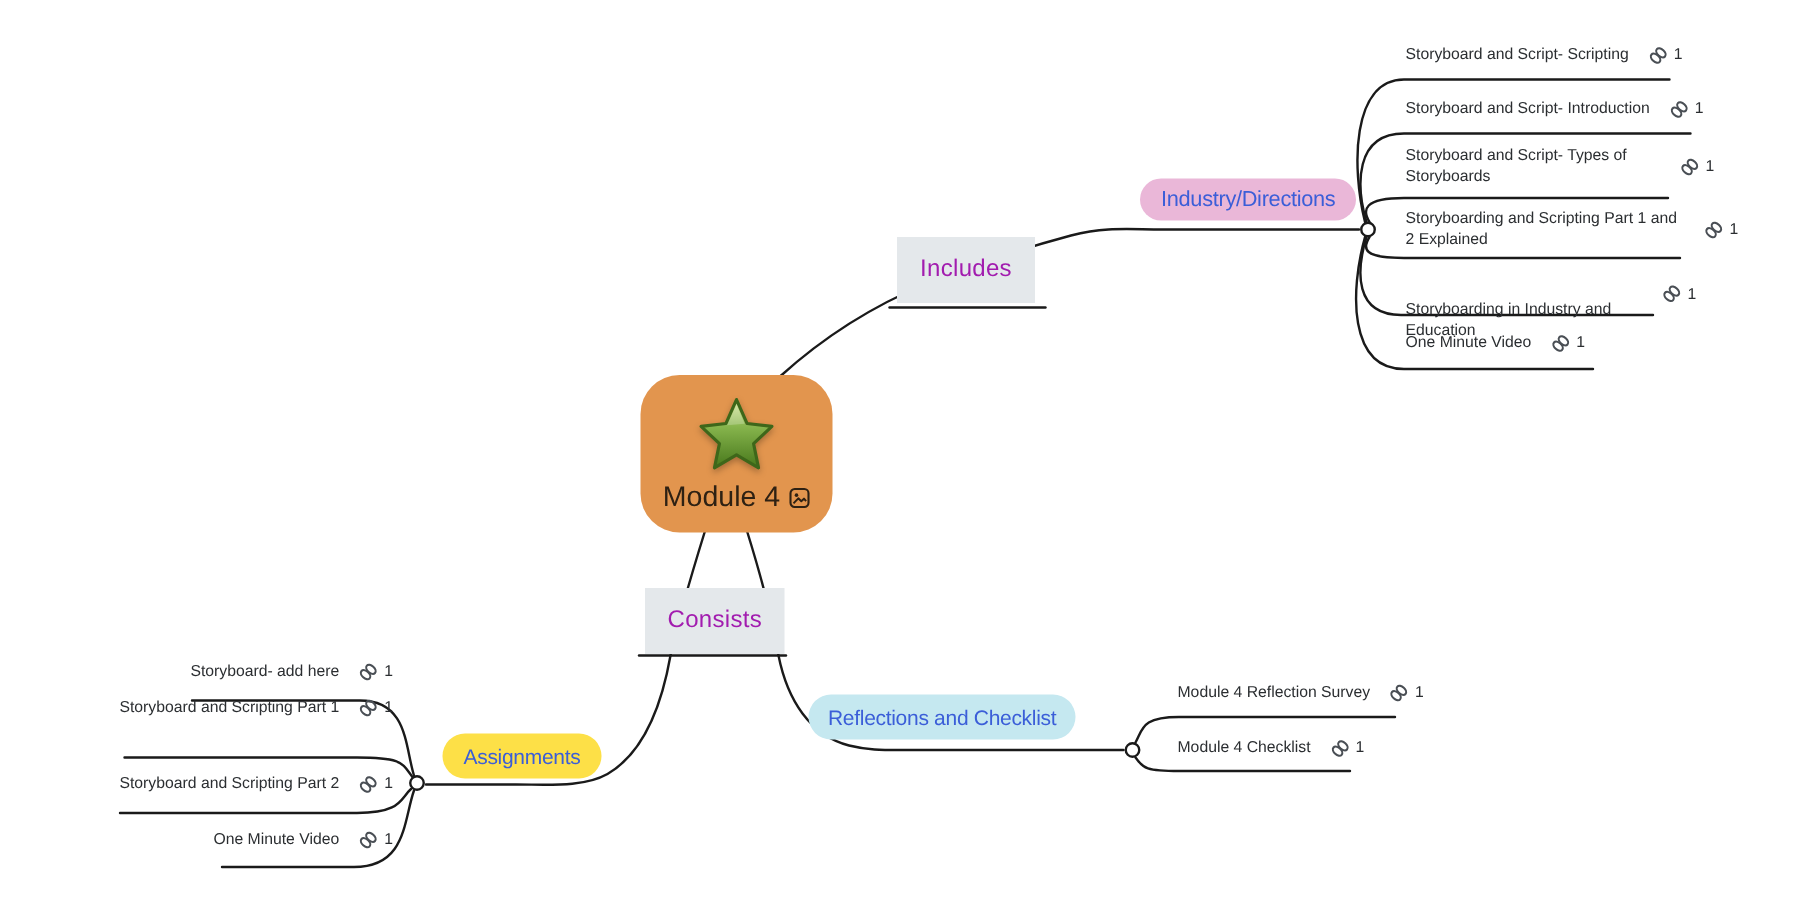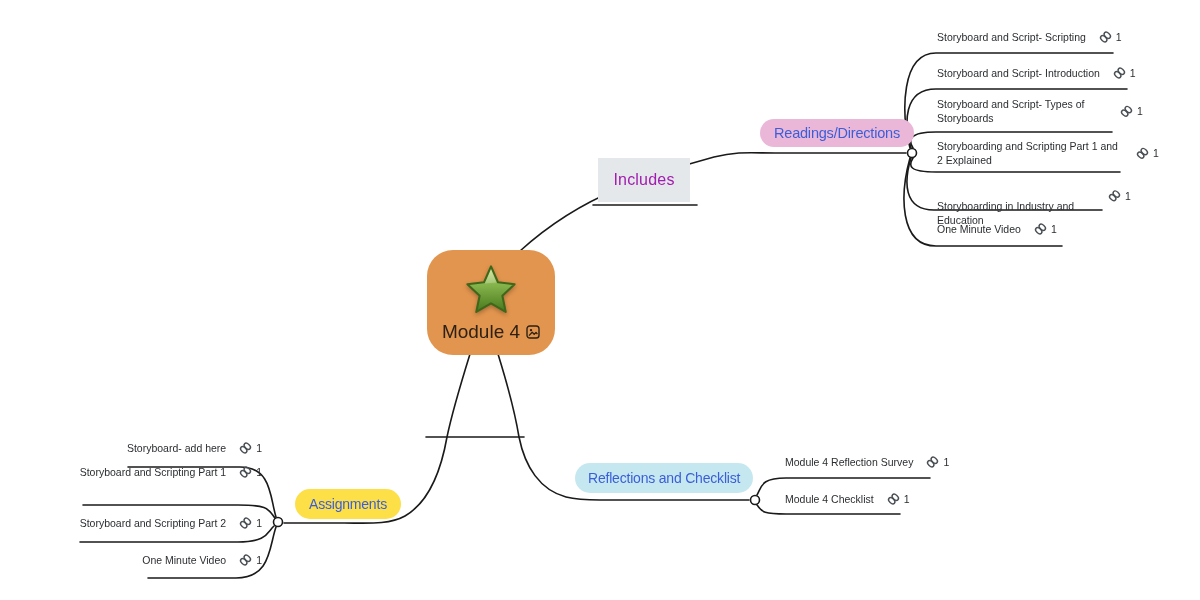--- a/index.html
+++ b/index.html
@@ -87,28 +87,31 @@
         <rect x="1" y="1" width="12" height="12" rx="2.8" fill="none" stroke="#2e2113" stroke-width="1.4"></rect>
         <circle cx="5" cy="5.1" r="1.2" fill="#2e2113"></circle>
         <path d="M3 10.6 L6.2 7.2 L8.2 9.2 L10 7.4 L11.4 9.1" fill="none" stroke="#2e2113" stroke-width="1.3" stroke-linejoin="round"></path>
       </svg>
     </div>
   </div>
 
   <div class="node node-rect" style="left:598px;top:158px;width:92px;height:44px;">
     <span>Includes</span>
   </div>
+  <div class="node node-rect" style="left:430px;top:392px;width:93px;height:44px;">
+    <span>Consists</span>
+  </div>
 
   <div class="node node-pill pill-readings" style="left:760px;top:119px;height:28px;">
-    <span>Readings/Directions</span>
+    <span>Industry/Directions</span>
   </div>
   <div class="node node-pill pill-assignments" style="left:295px;top:489px;height:30px;">
     <span>Assignments</span>
   </div>
-  <div class="node node-pill pill-reflections" style="left:575px;top:463px;height:30px;">
+  <div class="node node-pill pill-reflections" style="left:539px;top:463px;height:30px;">
     <span>Reflections and Checklist</span>
   </div>
 
   <div class="leaf leaf-right" style="top:37px;">
     <span class="leaf-label">Storyboard and Script- Scripting</span>
     <span class="linkset">
       <svg width="15" height="15" viewBox="0 0 16 16">
           <g fill="none" stroke="#4a4f55" stroke-width="1.5">
             <ellipse cx="6.1" cy="9.9" rx="2.5" ry="3.9" transform="rotate(-48 6.1 9.9)"></ellipse>
             <ellipse cx="9.9" cy="6.1" rx="2.5" ry="3.9" transform="rotate(-48 9.9 6.1)"></ellipse>

